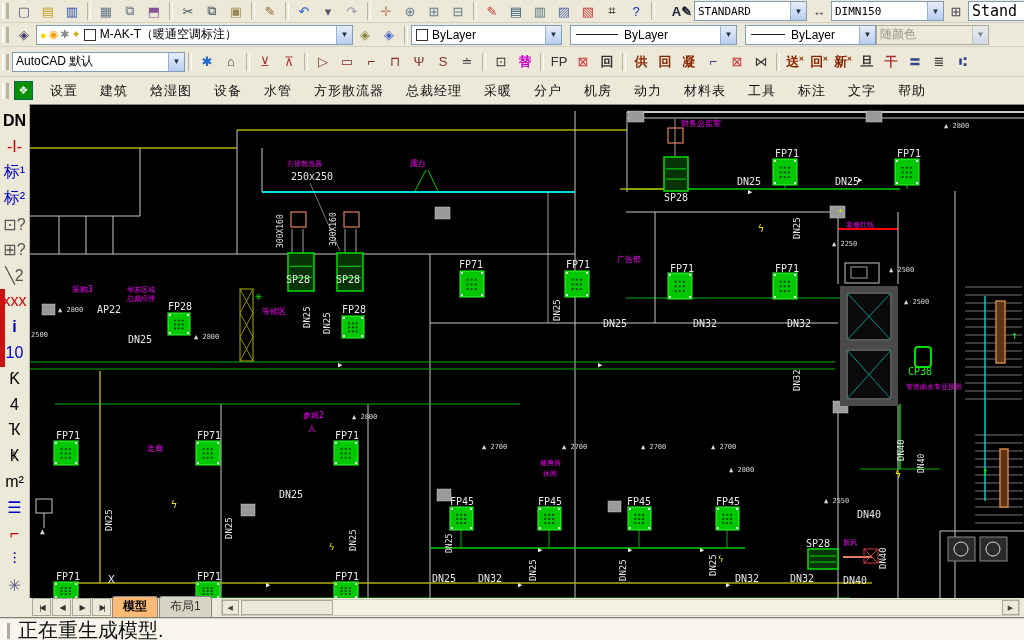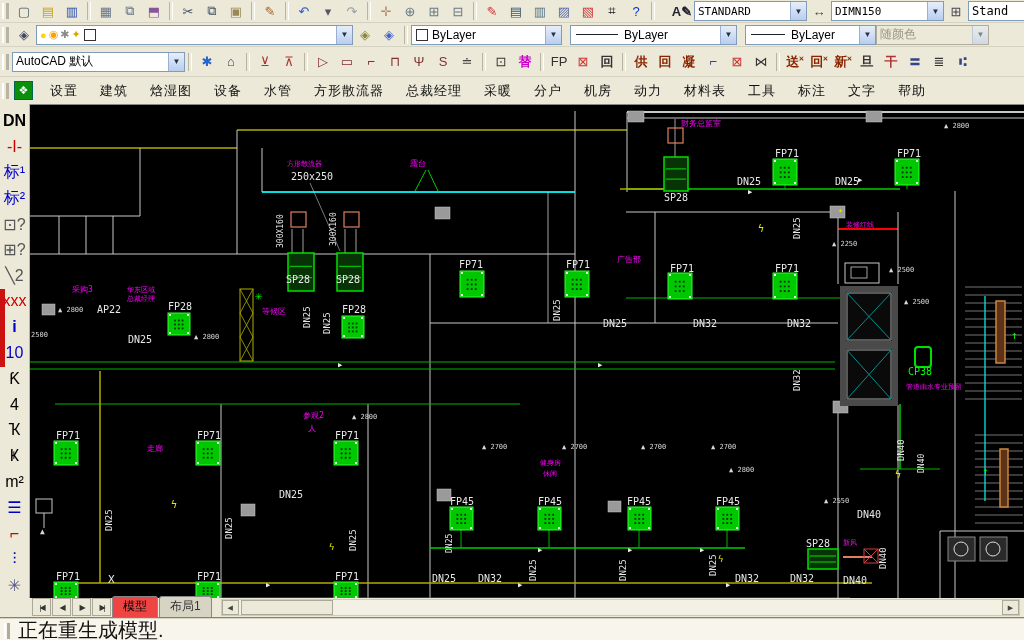--- a/index.html
+++ b/index.html
@@ -31,21 +31,21 @@
   #lefttb{position:absolute;top:104px;left:0;width:30px;height:494px;background:#ece9d8;
           border-right:1px solid #b8b4a4;display:flex;flex-direction:column;align-items:center;padding-top:4px;box-sizing:border-box}
   #lefttb .tbtn{width:24px;height:24px;font-size:16px}
   .redstrip{position:absolute;left:0;width:5px;background:#cc1111}
   #cadwrap{position:absolute;top:104px;left:30px;width:994px;height:494px;background:#000;border-top:1px solid #888}
   #tabs{position:absolute;top:598px;left:0;right:0;height:19px;background:#ece9d8;display:flex;align-items:flex-end}
   .navbtn{width:17px;height:16px;border:1px solid #aca899;background:#ece9d8;display:flex;
           align-items:center;justify-content:center;font-size:8px;letter-spacing:-2px;color:#333;margin:0 1px 1px 0}
   .tab{padding:1px 10px 2px;font-size:12px;border:1px solid #888;border-bottom:none;
        border-radius:3px 3px 0 0;background:#d8d4c4;color:#333;margin-right:1px}
-  .tab.active{background:#ef4444;font-weight:normal;color:#000}
+  .tab.active{background:#fdba74;font-weight:bold;color:#000}
   #hscroll{flex:1;height:15px;margin:0 4px 1px 8px;background:#f3f1e4;border:1px solid #cfcbbb;
            display:flex;align-items:center}
   #hscroll .sbtn{width:15px;height:13px;background:#ece9d8;border:1px solid #aca899;font-size:7px;
            display:flex;align-items:center;justify-content:center;color:#444}
   #hscroll .thumb{width:90px;height:13px;background:#ece9d8;border:1px solid #aca899;margin-left:2px}
   #cmdline{position:absolute;top:617px;left:0;right:0;height:23px;background:#f8f6ec;
            border-top:2px groove #d8d4c4;display:flex;align-items:center}
   #cmdline .grip2{width:4px;height:16px;border-left:2px solid #fff;box-shadow:-3px 0 0 #b0ac9c inset;margin:0 8px 0 4px}
   #cmdline .txt{font-size:20px;color:#111}
   svg text{font-family:"DejaVu Sans Mono",monospace}
@@ -94,36 +94,37 @@
       <span class="val" style="font-family:'DejaVu Sans Mono',monospace;font-size:11px">STANDARD</span>
       <span class="arrow">▼</span>
     </span>
     <span class="tbtn">↔</span>
     <span class="combo" style="width:108px">
       <span class="val" style="font-family:'DejaVu Sans Mono',monospace;font-size:11px">DIMN150</span>
       <span class="arrow">▼</span>
     </span>
     <span class="tbtn">⊞</span>
     <span class="combo" style="width:52px;border-right:none">
-      <span class="val" style="font-family:'DejaVu Sans Mono',monospace;font-size:12px">Stand</span>
+      <span class="val" style="font-family:'DejaVu Sans Mono',monospace;font-size:15px">Stand</span>
     </span>
   </span>
 </div>
 
 <div id="r2" class="row">
   <span class="grip"></span>
   <span class="tbtn" style="color:#446">◈</span>
   <span class="combo" style="width:312px">
     <span id="layericons" style="display:flex;align-items:center">
         <span class="mini" style="color: rgb(255, 212, 0);">●</span>
         <span class="mini" style="color: rgb(255, 160, 0);">◉</span>
         <span class="mini" style="color: rgb(138, 138, 138);">✱</span>
         <span class="mini" style="color: rgb(212, 168, 0);">✦</span>
       </span>
     <span class="swatch"></span>
+    <span class="val">M-AK-T（暖通空调标注）</span>
     <span class="arrow">▼</span>
   </span>
   <span class="tbtn" style="color:#884">◈</span>
   <span class="tbtn" style="color:#46c">◈</span>
   <span class="sep"></span>
   <span class="combo" style="width:146px">
     <span class="swatch"></span>
     <span class="val">ByLayer</span>
     <span class="arrow">▼</span>
   </span>

